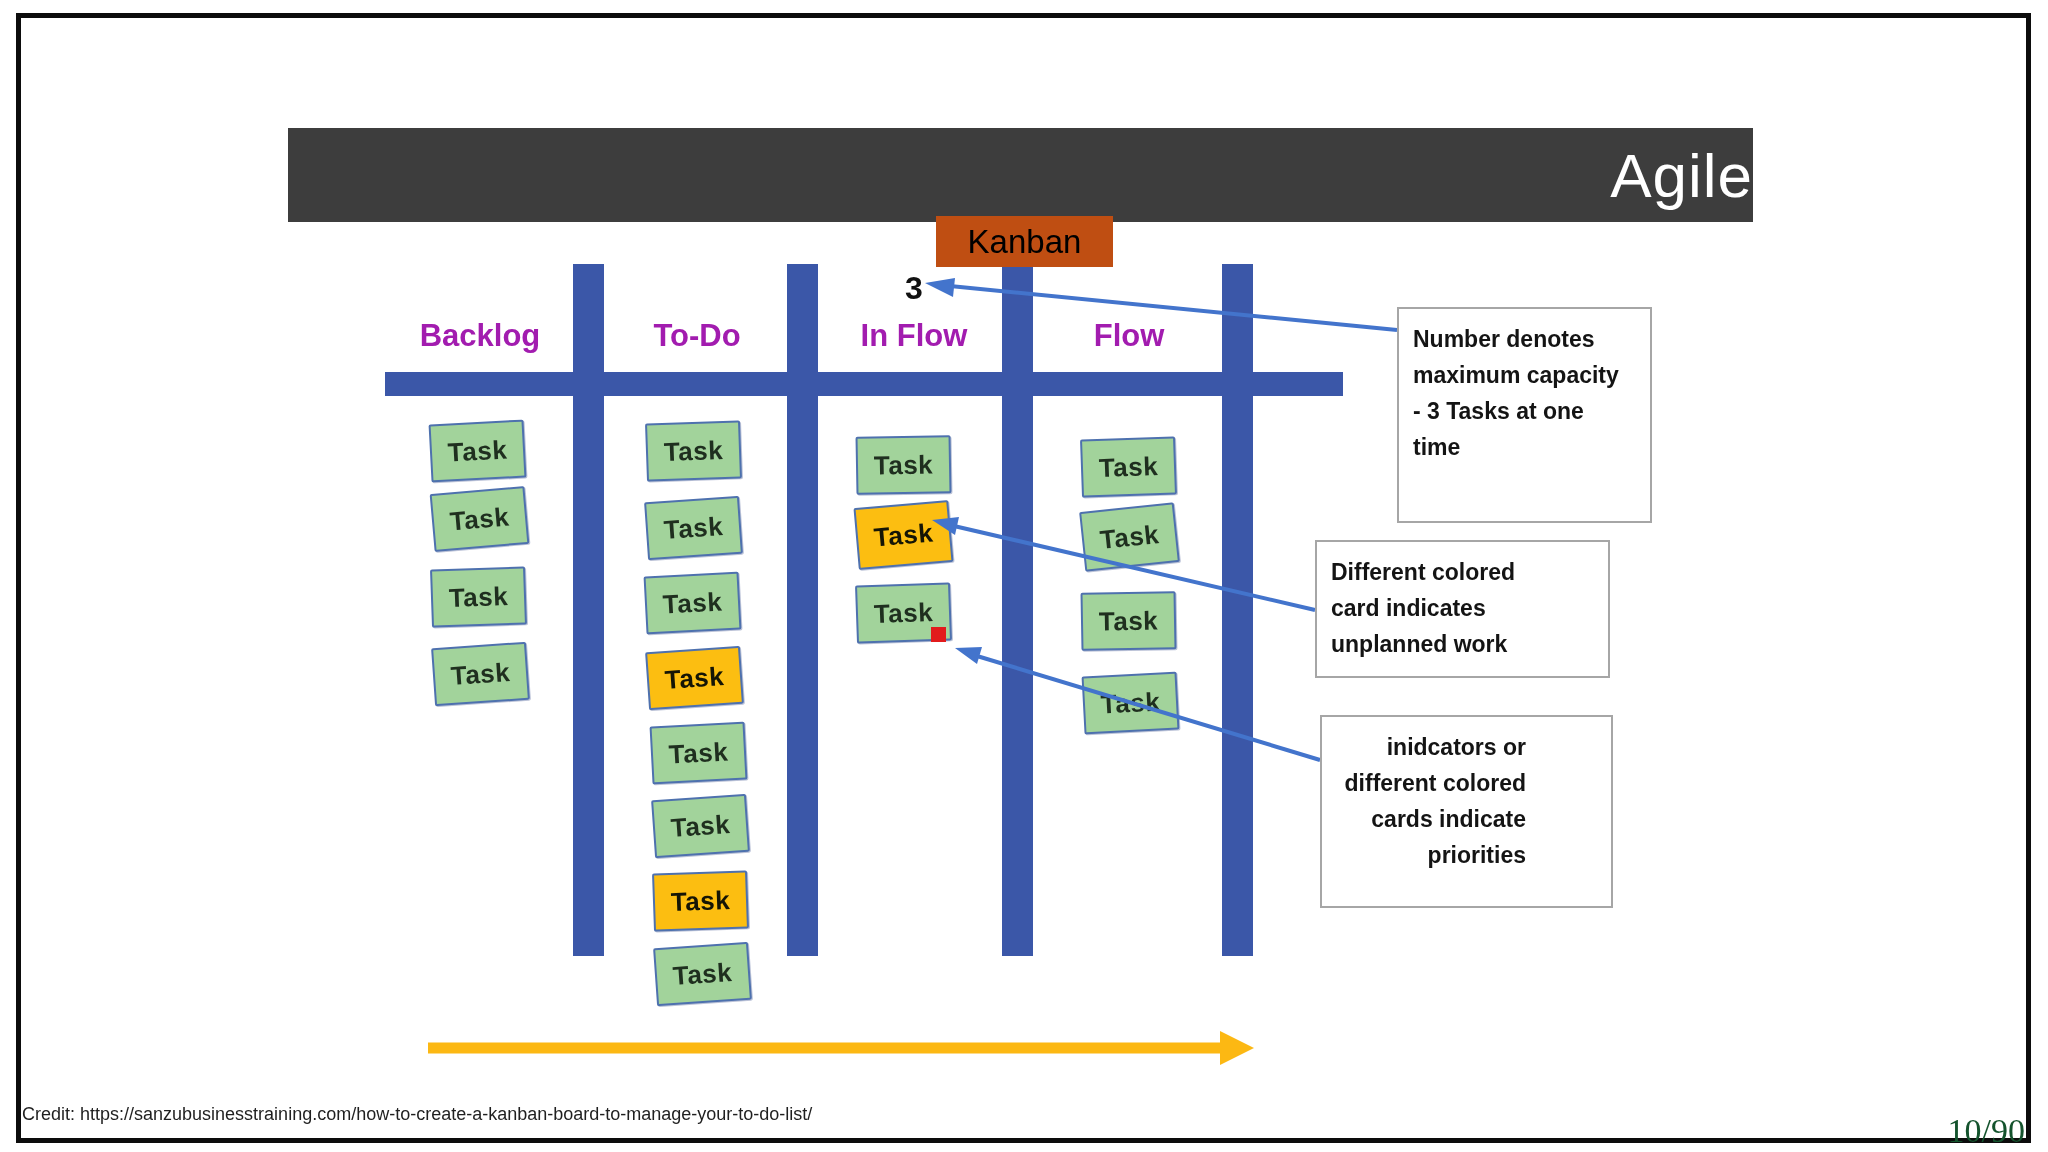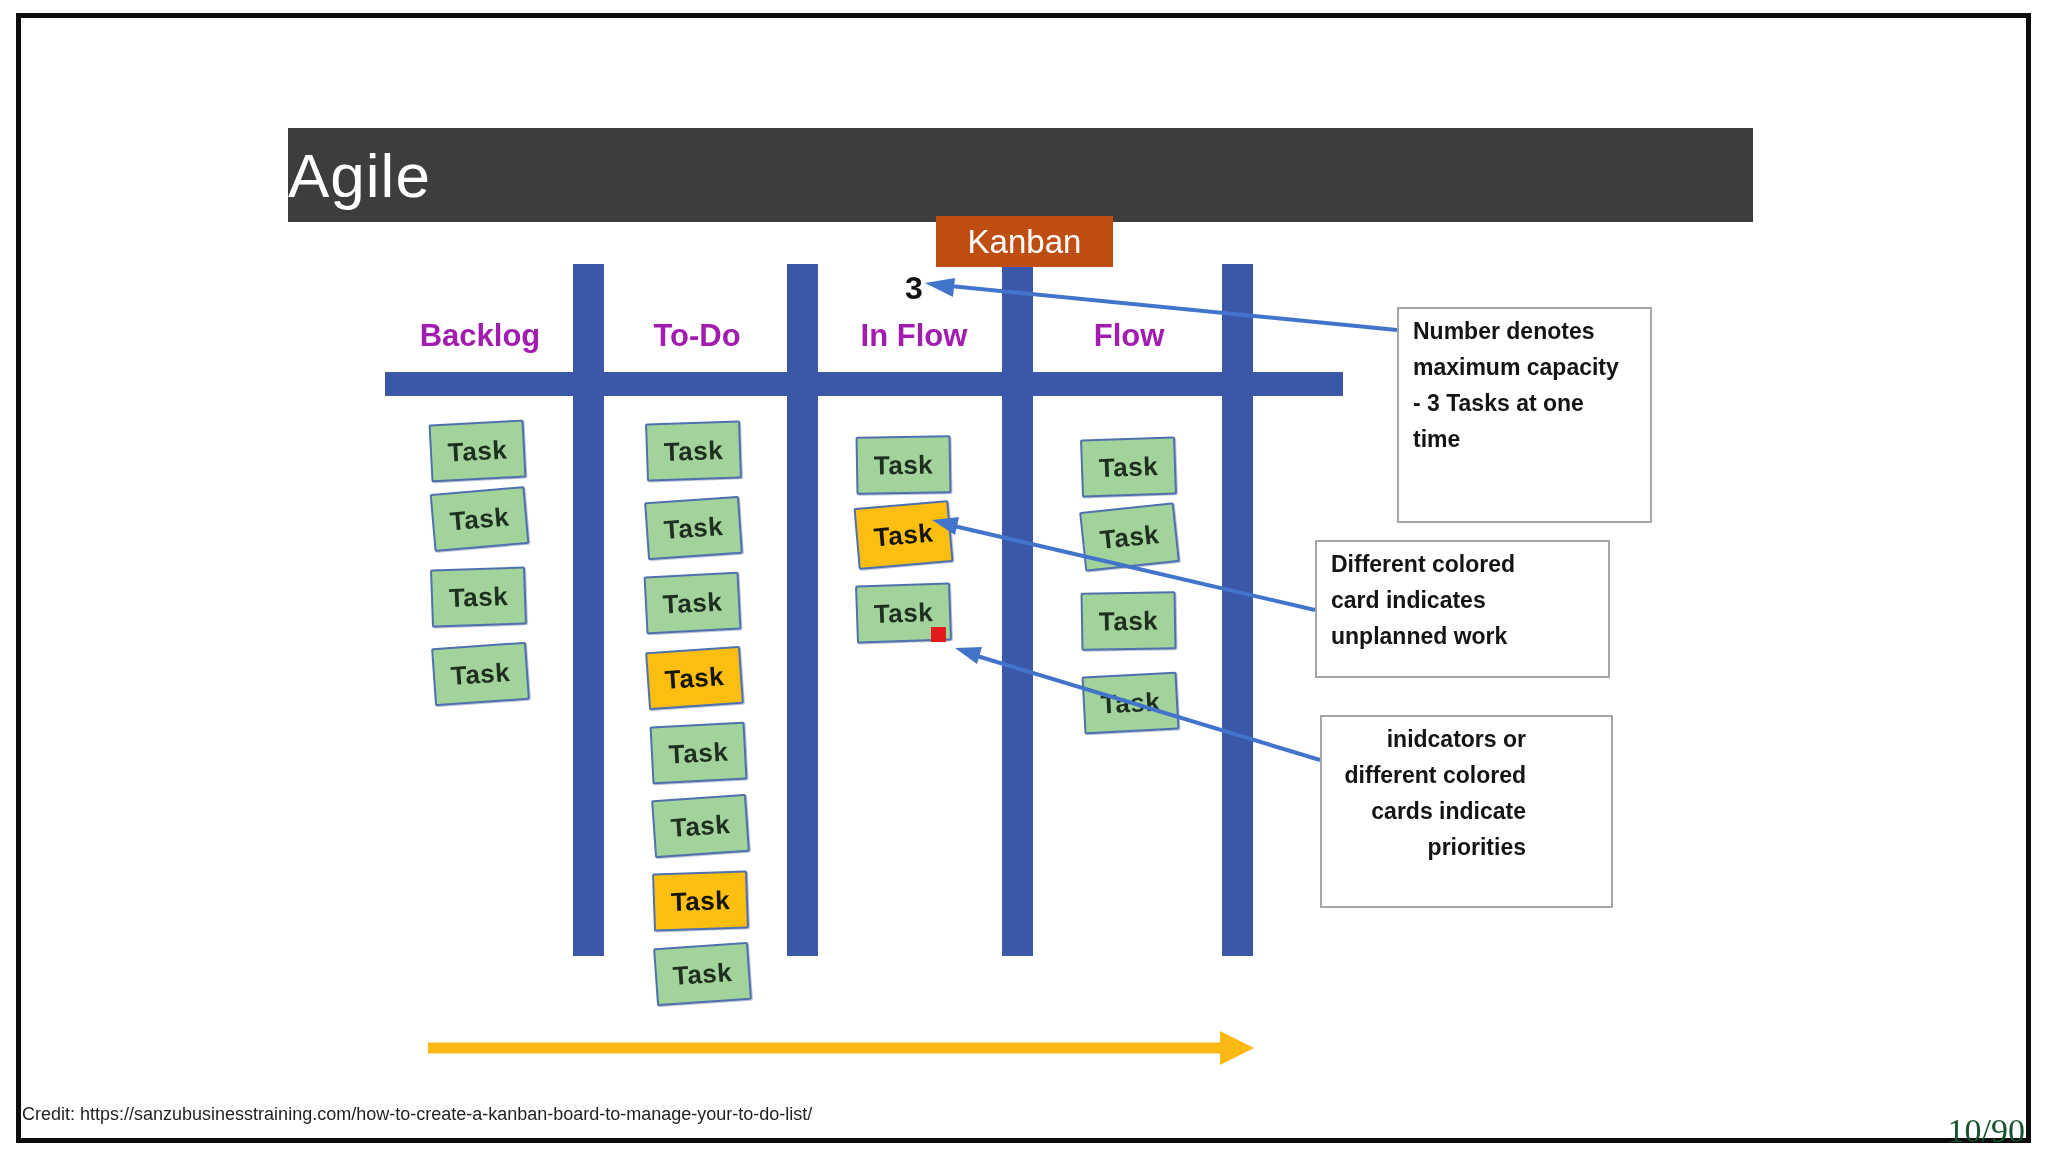--- a/index.html
+++ b/index.html
@@ -6,28 +6,28 @@
   .stage{
     position:relative;width:2048px;height:1152px;background:#ffffff;overflow:hidden;
     font-family:"Liberation Sans",sans-serif;
   }
   .slide-border{
     position:absolute;left:16px;top:13px;width:2005px;height:1120px;
     border:5px solid #0c0c0c;z-index:6;pointer-events:none;
   }
   .title-bar{
     position:absolute;left:288px;top:128px;width:1465px;height:94px;
-    background:#3d3d3d;display:flex;align-items:center;justify-content:flex-start;z-index:2;
+    background:#3d3d3d;display:flex;align-items:center;justify-content:flex-end;z-index:2;
   }
   .title-text{color:#ffffff;font-size:62px;font-weight:300;letter-spacing:1px;}
   .kanban-badge{
     position:absolute;left:936px;top:216px;width:177px;height:51px;background:#bf4e12;
     display:flex;align-items:center;justify-content:center;z-index:3;
   }
-  .kanban-text{color:#ffffff;font-size:33px;font-weight:400;}
+  .kanban-text{color:#000000;font-size:33px;font-weight:400;}
   .vbar{position:absolute;top:264px;width:31px;height:692px;background:#3b57a8;z-index:1;}
   .hbar{position:absolute;left:385px;top:372px;width:958px;height:24px;background:#3b57a8;z-index:1;}
   .col-header{
     position:absolute;top:318px;transform:translateX(-50%);
     font-size:31px;font-weight:700;color:#a21caf;z-index:2;white-space:nowrap;
   }
   .wip{
     position:absolute;left:905px;top:270px;font-size:32px;font-weight:700;color:#111111;z-index:3;
   }
   .card{
@@ -38,21 +38,21 @@
   }
   .card.orange{background:#fcbe11;}
   .card-text{font-size:26px;font-weight:700;color:#1f2f1f;letter-spacing:.5px;}
   .card.orange .card-text{color:#151505;}
   .flag{
     position:absolute;left:931px;top:627px;width:15px;height:15px;background:#e21b1c;z-index:4;
   }
   .overlay{position:absolute;left:0;top:0;width:2048px;height:1152px;z-index:3;pointer-events:none;}
   .anno{
     position:absolute;background:#ffffff;border:2px solid #a6a6a6;box-sizing:border-box;
-    padding:4px 14px;z-index:4;
+    padding:12px 14px;z-index:4;
   }
   .anno-text{font-size:23px;line-height:36px;font-weight:700;color:#141414;}
   .anno1{left:1397px;top:307px;width:255px;height:216px;}
   .anno1 .anno-text{width:210px;}
   .anno2{left:1315px;top:540px;width:295px;height:138px;}
   .anno2 .anno-text{width:200px;}
   .anno3{left:1320px;top:715px;width:293px;height:193px;}
   .anno3 .anno-text{width:190px;text-align:right;}
   .flow-label{
     position:absolute;left:487px;top:1060px;font-size:33px;font-weight:700;color:#111111;z-index:2;

